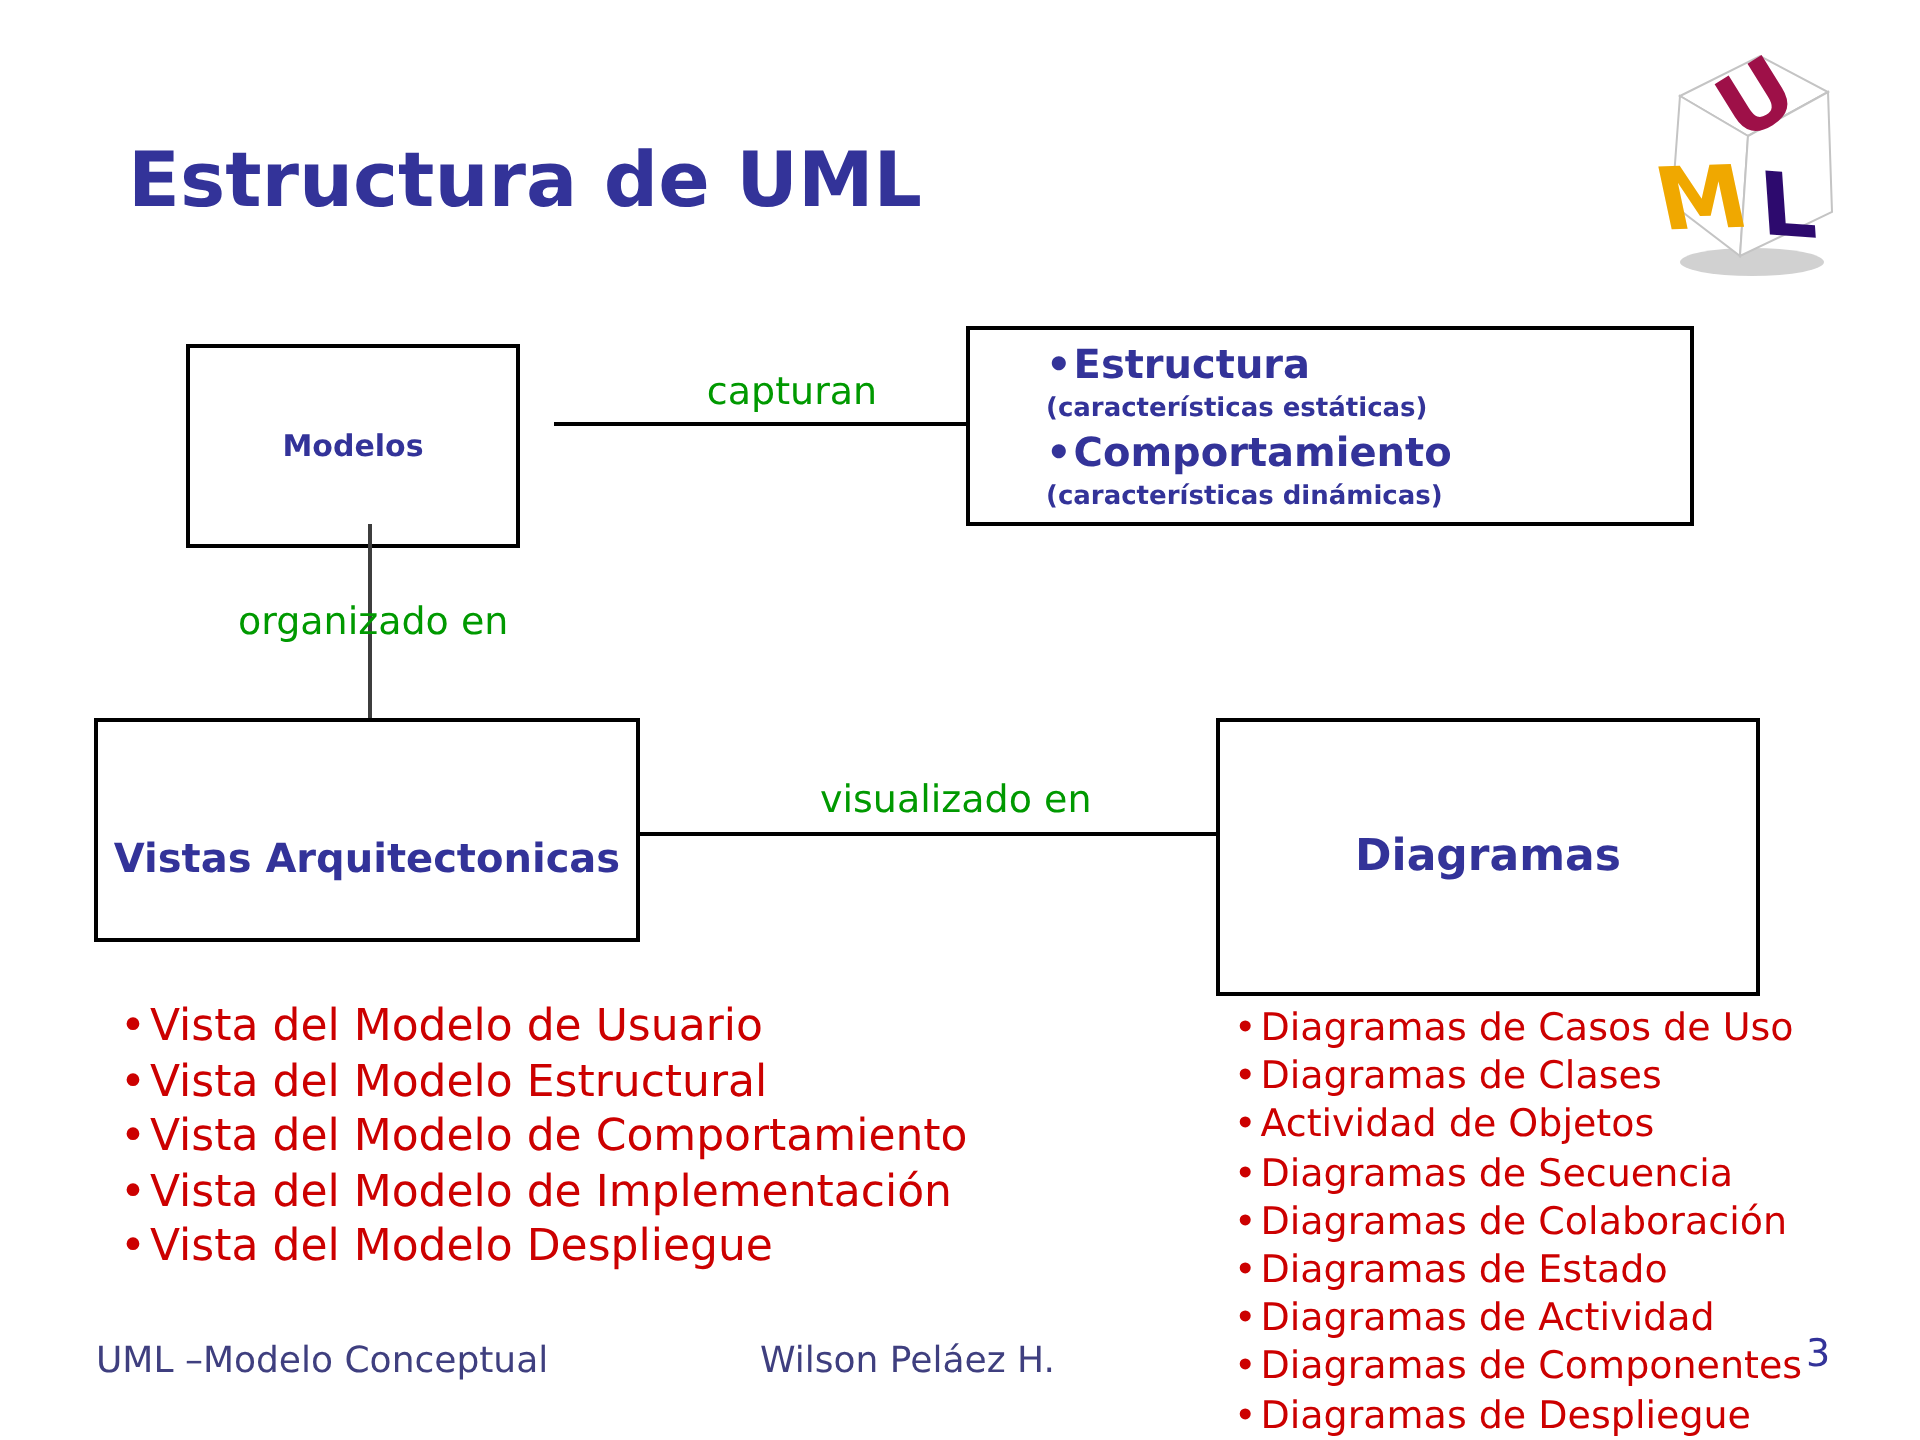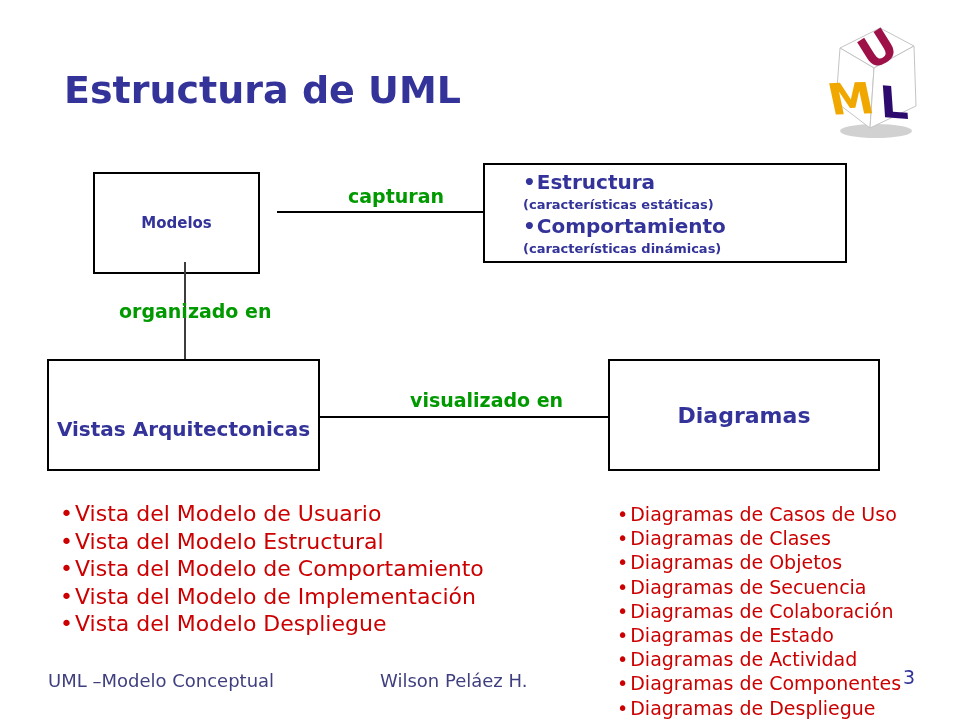--- a/index.html
+++ b/index.html
@@ -31,36 +31,36 @@
     display: flex; align-items: center; justify-content: center;
     color: #333399; font-weight: bold; text-align: center;
     white-space: nowrap;
   }
   .box-modelos   { left: 93px;  top: 172px; width: 167px; height: 102px; font-size: 15px; }
   .box-carac     { left: 483px; top: 163px; width: 364px; height: 100px;
                    display: block; text-align: left;
                    padding: 5px 8px 5px 38px; white-space: normal; }
   .box-vistas    { left: 47px;  top: 359px; width: 273px; height: 112px; font-size: 20px;
                    align-items: flex-end; padding-bottom: 28px; }
-  .box-diagramas { left: 608px; top: 359px; width: 272px; height: 112px; font-size: 22px; }
+  .box-diagramas { left: 608px; top: 359px; width: 272px; height: 139px; font-size: 22px; }
 
   .carac-title { font-size: 20px; font-weight: bold; color: #333399; line-height: 25px; }
   .carac-title::before { content: "•"; margin-right: 1px; }
   .carac-note  { font-size: 13px; font-weight: bold; color: #333399; line-height: 19px; }
 
   
   .h-line { background: #000000; height: 2px; }
   .v-line { background: #3d3d3d; width: 2px; }
   .line-capturan    { left: 277px; top: 211px; width: 206px; }
   .line-organizado  { left: 184px; top: 262px; height: 97px; }
   .line-visualizado { left: 320px; top: 416px; width: 288px; }
 
   
   .rel-label {
-    color: #009900; font-weight: bold; font-size: 19px; white-space: nowrap; padding-left: 31px;
+    color: #009900; font-weight: normal; font-size: 19px; white-space: nowrap; padding-left: 31px;
   }
   .lbl-capturan    { left: 278px; top: 185px; width: 205px; text-align: center; }
   .lbl-organizado  { left: 88px;  top: 300px; }
   .lbl-visualizado { left: 379px; top: 389px; }
 
   
   .red-list { list-style: none; color: #cc0000; }
   .red-list li::before { content: "•"; margin-right: 2px; }
   .list-vistas    { left: 60px;  top: 500px; font-size: 22px; line-height: 27.5px; }
   .list-diagramas { left: 617px; top: 502px; font-size: 19px; line-height: 24.2px; }
@@ -120,21 +120,21 @@
   <ul class="abs red-list list-vistas">
       <li>Vista del Modelo de Usuario</li>
       <li>Vista del Modelo Estructural</li>
       <li>Vista del Modelo de Comportamiento</li>
       <li>Vista del Modelo de Implementación</li>
       <li>Vista del Modelo Despliegue</li>
     </ul>
   <ul class="abs red-list list-diagramas">
       <li>Diagramas de Casos de Uso</li>
       <li>Diagramas de Clases</li>
-      <li>Diagramas de Objetos</li>
+      <li>Actividad de Objetos</li>
       <li>Diagramas de Secuencia</li>
       <li>Diagramas de Colaboración</li>
       <li>Diagramas de Estado</li>
       <li>Diagramas de Actividad</li>
       <li>Diagramas de Componentes</li>
       <li>Diagramas de Despliegue</li>
     </ul>
 
   <div class="abs footer-text footer-left">UML –Modelo Conceptual</div>
   <div class="abs footer-text footer-center">Wilson Peláez H.</div>

